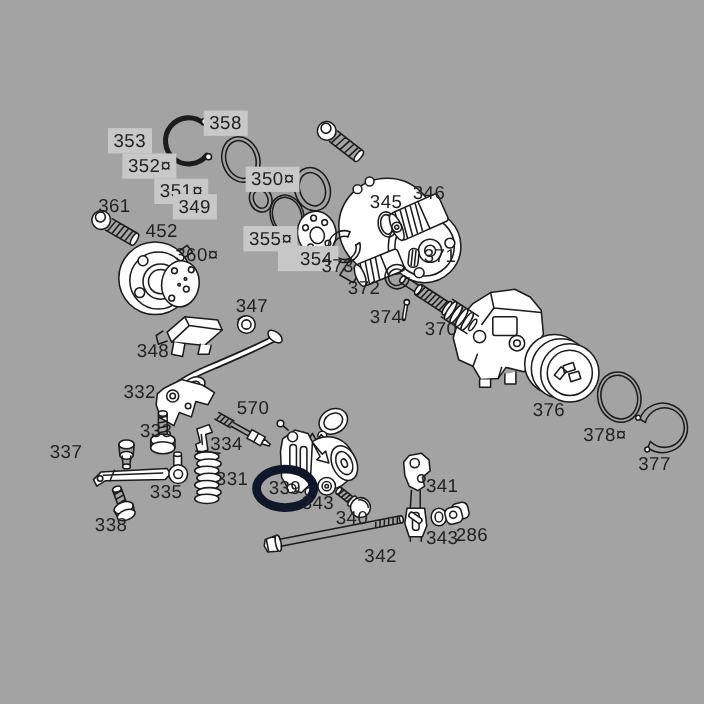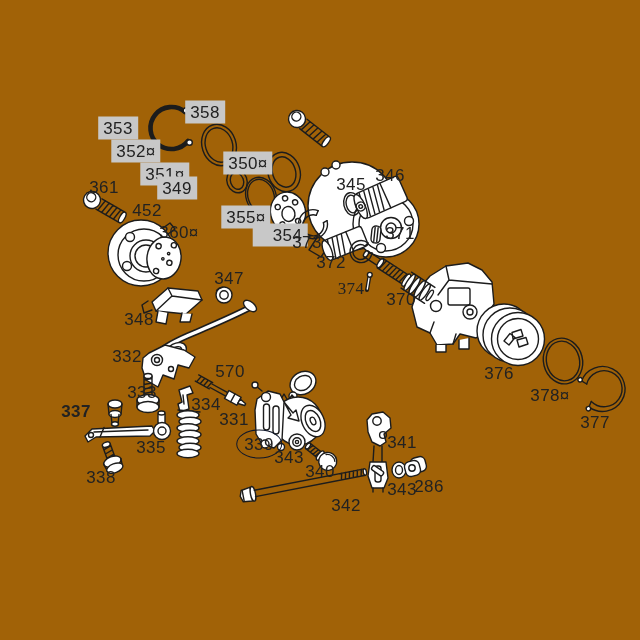--- a/index.html
+++ b/index.html
@@ -1,27 +1,27 @@
 <!DOCTYPE html>
 <html><head>
 <meta charset="utf-8">
 <style>
   html,body{margin:0;padding:0;background:#fff;}
-  #stage{position:relative;width:640px;height:640px;background:#a16207;overflow:hidden;
+  #stage{position:relative;width:640px;height:640px;background:#a3a3a3;overflow:hidden;
          font-family:"Liberation Sans",sans-serif;}
   #art{position:absolute;left:0;top:0;}
   #labels-layer{position:absolute;left:0;top:0;width:640px;height:640px;}
   .s{fill:none;stroke:#1c1c1c;stroke-width:1.4;stroke-linecap:round;stroke-linejoin:round;}
   .sw{fill:#ffffff;stroke:#1c1c1c;stroke-width:1.4;stroke-linecap:round;stroke-linejoin:round;}
   .thick{fill:none;stroke:#1c1c1c;stroke-width:6.5;stroke-linecap:round;}
   .core{fill:none;stroke:#ffffff;stroke-width:3.4;stroke-linecap:round;}
   .lbl{position:absolute;transform:translate(-50%,-50%);font-size:17px;color:#222;
        white-space:nowrap;letter-spacing:.4px;line-height:1;}
   .lbl.hl{background:#c8c8c8;padding:3px 5px;}
-  .lbl.circ{border:1px solid #0f172a;border-radius:50%;padding:5px 7px;}
+  .lbl.circ{border:8px solid #0f172a;border-radius:50%;padding:5px 7px;}
 </style>
 </head>
 <body>
 
 <div id="stage">
 
 <svg id="art" width="640" height="640" viewBox="0 0 640 640">
 
   <g>
     <path class="s" style="stroke-width:4.6" d="M 185,112 A 21,21 0 1 0 188,141"></path>
@@ -367,30 +367,30 @@
       <div class="lbl hl" style="left: 246px; top: 217px;">355¤</div>
       <div class="lbl hl" style="left: 280px; top: 235px; padding-left: 20px;">354</div>
       <div class="lbl" style="left: 104px; top: 187px;">361</div>
       <div class="lbl" style="left: 147px; top: 210px;">452</div>
       <div class="lbl" style="left: 179px; top: 232px;">360¤</div>
       <div class="lbl" style="left: 351px; top: 184px;">345</div>
       <div class="lbl" style="left: 390px; top: 175px;">346</div>
       <div class="lbl" style="left: 400px; top: 233px;">371</div>
       <div class="lbl" style="left: 307px; top: 242px;">373</div>
       <div class="lbl" style="left: 331px; top: 262px;">372</div>
-      <div class="lbl" style="left: 351px; top: 288px; font-family: Liberation Serif, serif;">374</div>
+      <div class="lbl" style="left: 351px; top: 288px;">374</div>
       <div class="lbl" style="left: 401px; top: 299px;">370</div>
       <div class="lbl" style="left: 229px; top: 278px;">347</div>
       <div class="lbl" style="left: 139px; top: 319px;">348</div>
       <div class="lbl" style="left: 127px; top: 356px; text-align: right;">332</div>
       <div class="lbl" style="left: 230px; top: 371px;">570</div>
       <div class="lbl" style="left: 122px; top: 392px; margin-left: 20px;">333</div>
       <div class="lbl" style="left: 206px; top: 404px;">334</div>
-      <div class="lbl" style="left: 76px; top: 411px; font-weight: bold;">337</div>
-      <div class="lbl" style="left: 211px; top: 419px; margin-left: 23px;">331</div>
+      <div class="lbl" style="left: 60px; top: 411px;">337</div>
+      <div class="lbl" style="left: 211px; top: 435px;">331</div>
       <div class="lbl" style="left: 151px; top: 447px;">335</div>
       <div class="lbl" style="left: 101px; top: 477px;">338</div>
       <div class="lbl circ" style="left: 259px; top: 444px;">339</div>
       <div class="lbl" style="left: 289px; top: 457px;">343</div>
       <div class="lbl" style="left: 320px; top: 471px;">340</div>
       <div class="lbl" style="left: 346px; top: 505px;">342</div>
       <div class="lbl" style="left: 402px; top: 442px;">341</div>
       <div class="lbl" style="left: 402px; top: 489px;">343</div>
       <div class="lbl" style="left: 429px; top: 486px;">286</div>
       <div class="lbl" style="left: 499px; top: 373px;">376</div>

